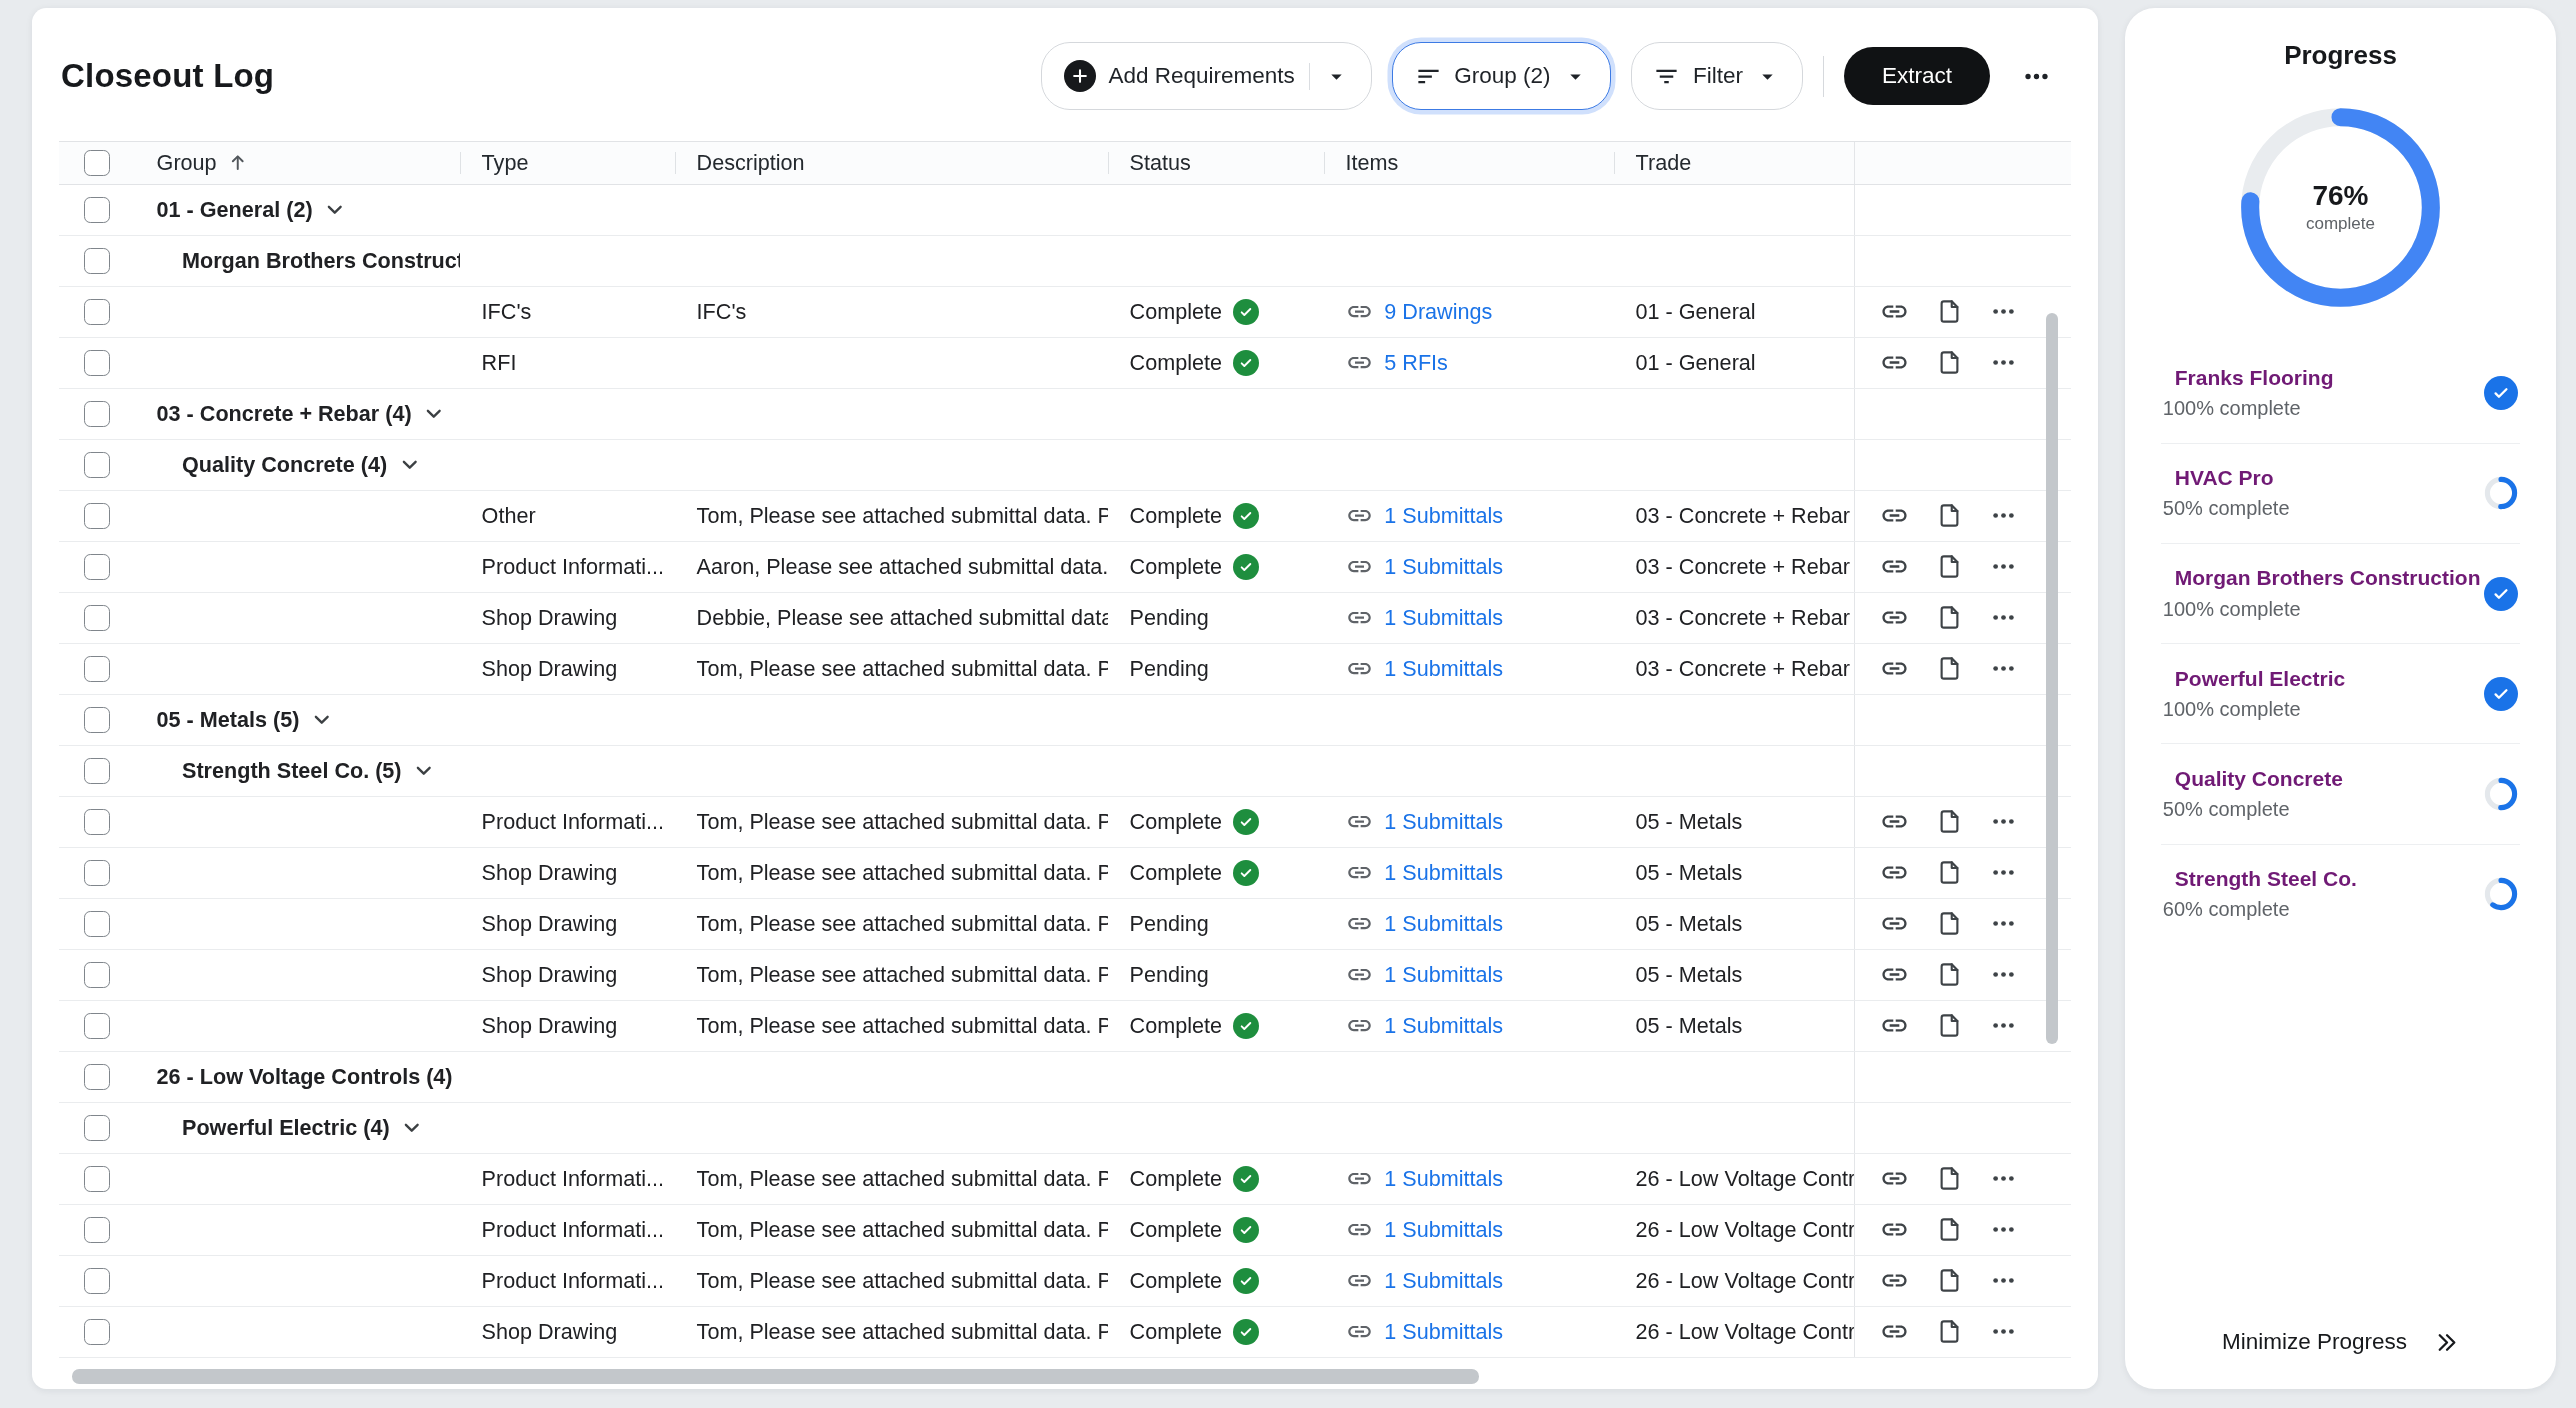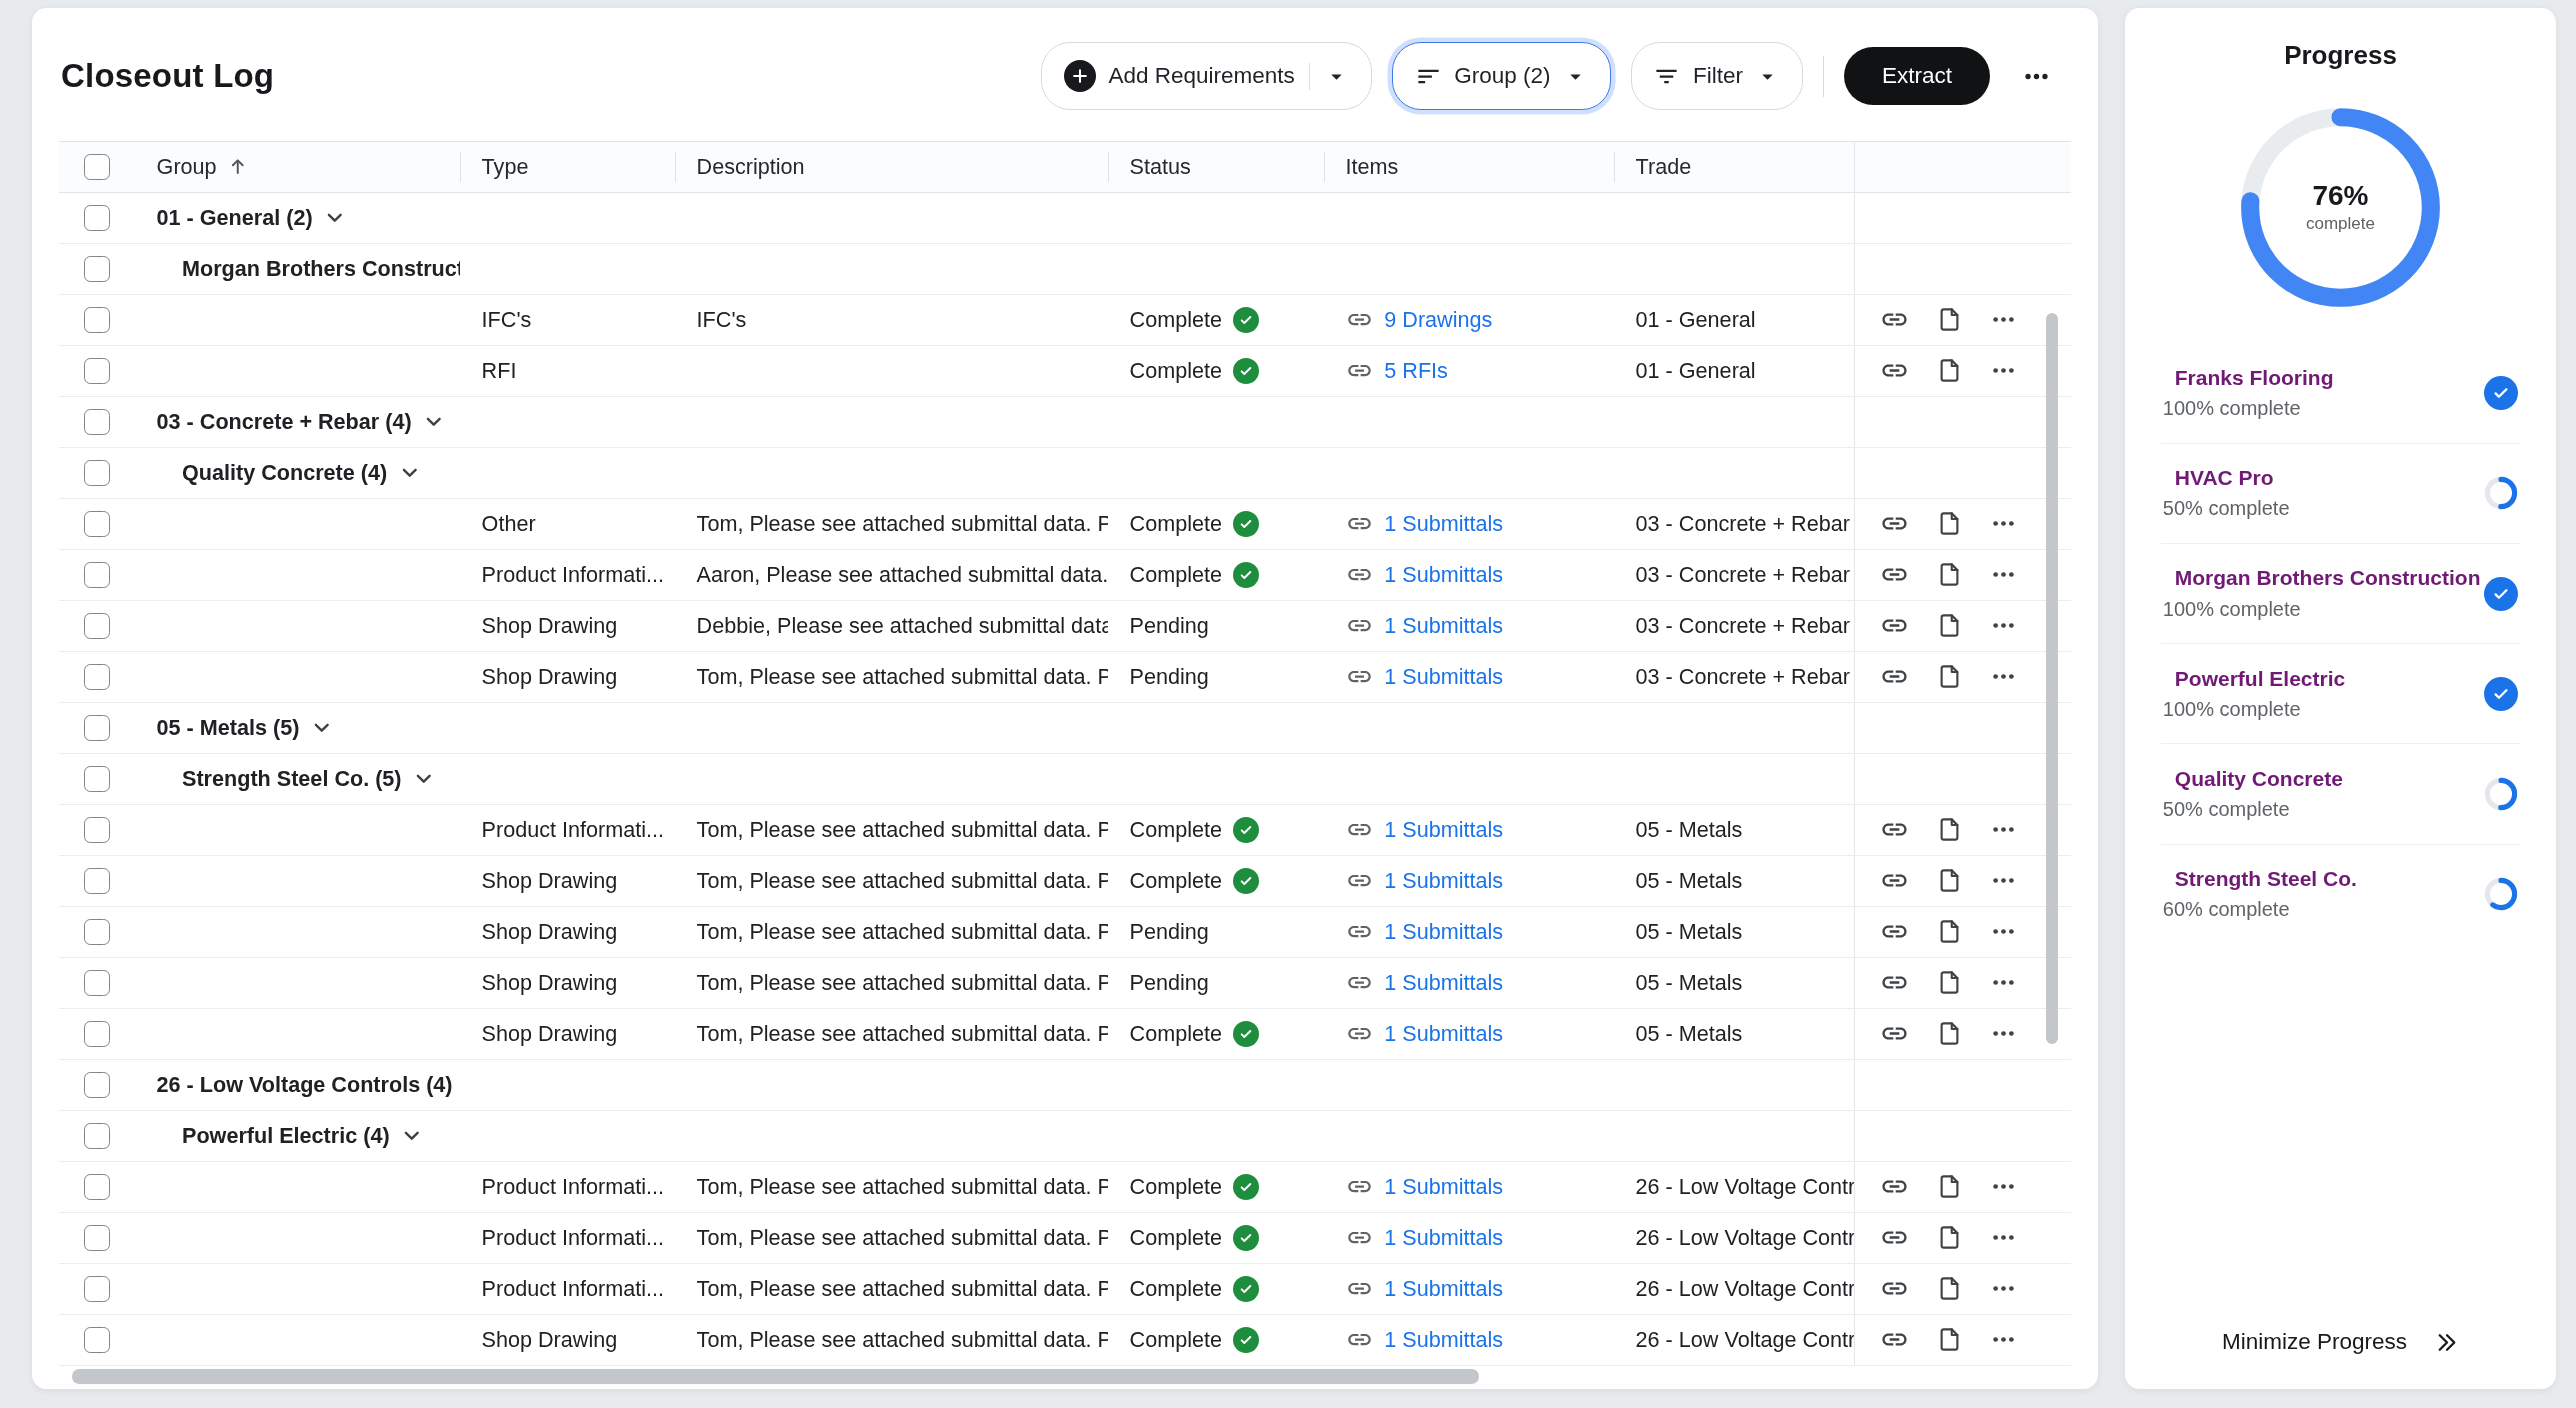--- a/index.html
+++ b/index.html
@@ -40,21 +40,21 @@
 
   
   .table-area { position:relative; margin:7.2px 27px 0 27px; flex:1; }
   .trow {
     display:grid;
     grid-template-columns:85px 316px 215px 433px 216px 290px 240px 1fr;
     align-items:stretch;
     border-bottom:1.4px solid #eaecee;
   }
   .thead {
-    height:52px; background:#fbfcfd;
+    height:44px; background:#fbfcfd;
     border-top:1.4px solid #e1e3e6; border-bottom:1.4px solid #e1e3e6;
     font-size:21.6px; color:#24292e;
   }
   .body-row { height:51px; font-size:21.6px; }
   .cell { display:flex; align-items:center; padding-left:21.6px; overflow:hidden; white-space:nowrap; position:relative; }
   .c-check { padding-left:25px; }
   .c-group { padding-left:12.6px; }
   .hsep::before { content:""; position:absolute; left:0; top:10px; bottom:10px; width:1.4px; background:#dfe2e5; }
   .c-actions { border-left:1.4px solid #e3e5e8; display:flex; align-items:center; gap:27px; padding-left:25px; color:#3e4347; }
   .th-label { display:flex; align-items:center; gap:9px; }
@@ -77,21 +77,21 @@
   .c-items { gap:11.7px; }
   .items-link { color:#1a73e8; cursor:pointer; }
   .items-link-icon { color:#5f6368; }
 
   .action-icon { cursor:pointer; color:#3e4347; display:inline-flex; }
 
   .vscroll { position:absolute; right:12.6px; top:172px; width:12.6px; height:731px; border-radius:6.3px; background:#c3c7cb; cursor:pointer; }
   .hscroll { position:absolute; left:40px; bottom:5.4px; width:1407px; height:14.4px; border-radius:7.2px; background:#c3c7cb; cursor:pointer; }
 
   
-  .progress-card { width:431px; display:flex; flex-direction:column; padding:32px 36px 25px; }
+  .progress-card { width:431px; display:flex; flex-direction:column; padding:32px 36px 25px;border-radius:30px; }
   .progress-title { font-size:26px; font-weight:700; color:#17191c; text-align:center; margin:0 0 3.6px; }
   .donut-wrap { position:relative; width:215px; height:215px; margin:25px auto 29px; }
   .donut-center { position:absolute; inset:0; display:flex; flex-direction:column; align-items:center; justify-content:center; gap:1.8px; }
   .donut-pct { font-size:28px; font-weight:700; color:#17191c; }
   .donut-caption { font-size:17px; color:#5f6368; }
 
   .progress-list { width:100%; }
   .p-item { display:flex; align-items:center; padding:22.5px 1.8px; border-bottom:1.4px solid #edeff1; cursor:pointer; }
   .p-item:last-child { border-bottom:none; }
   .p-text { flex:1; min-width:0; }

